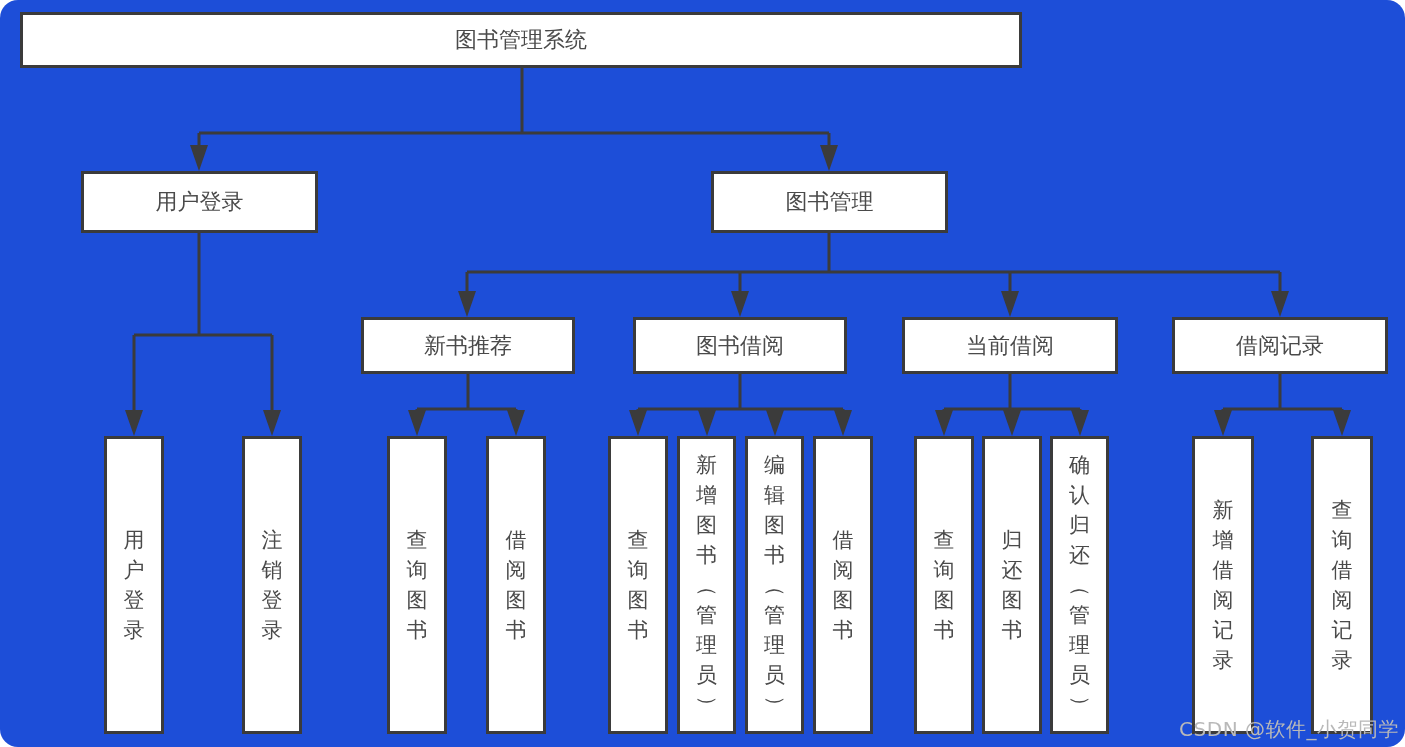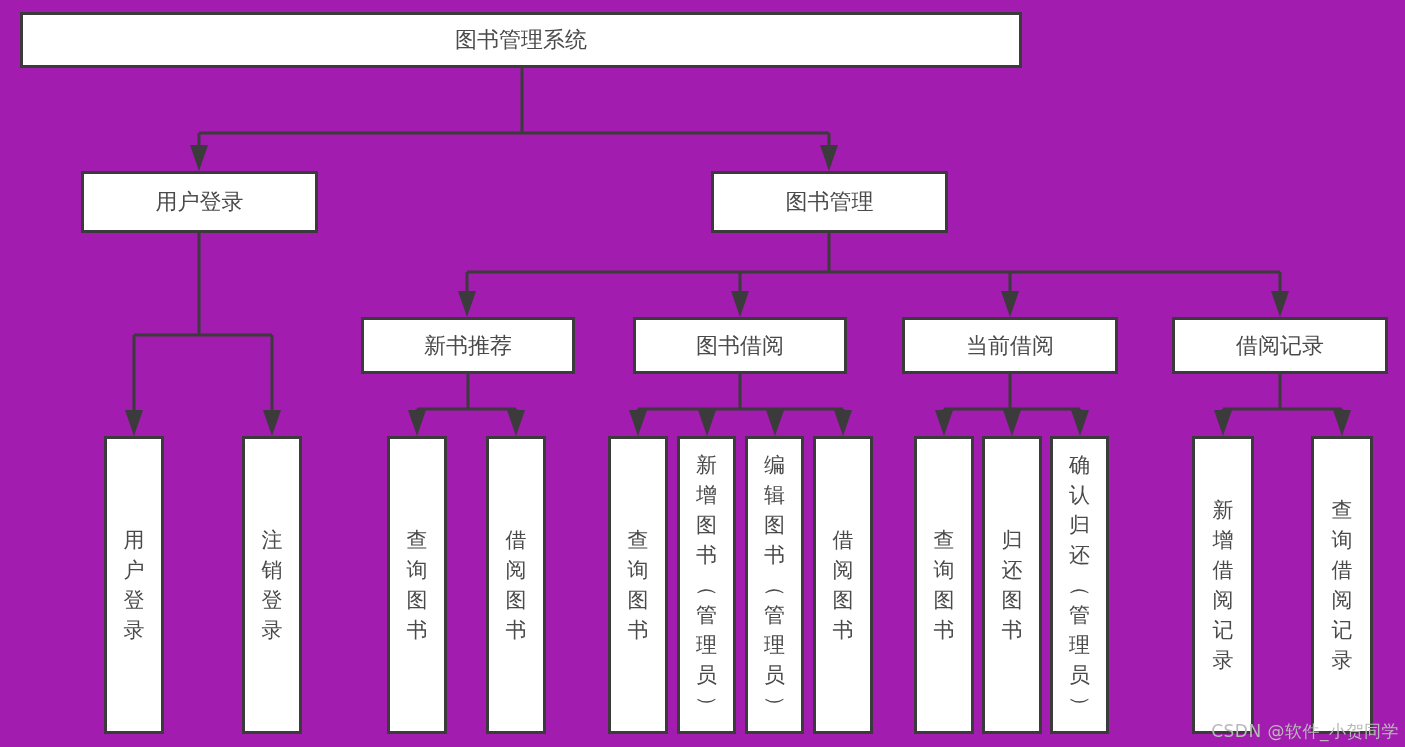--- a/index.html
+++ b/index.html
@@ -1,38 +1,38 @@
 <!DOCTYPE html>
 <html><head>
 <meta charset="utf-8">
 <title>图书管理系统 功能结构图</title>
 <style>
   html,body{margin:0;padding:0;background:#ffffff;}
   body{
     font-family:"DejaVu Sans","Liberation Sans",sans-serif;
     width:1405px;height:747px;overflow:hidden;position:relative;
   }
-  #diagram-root{position:relative;width:1405px;height:747px;background:#a21caf;}
+  #diagram-root{position:relative;width:1405px;height:747px;background:#1d4ed8;border-radius:18px;}
   svg#flowchart{position:absolute;left:0;top:0;width:1405px;height:747px;display:block;}
   .node-rect{fill:#ffffff;stroke:#3b3b3b;stroke-width:3;}
   .connector{stroke:#3b3b3b;stroke-width:3;fill:none;stroke-linecap:butt;}
   .node-label{
     font-family:"DejaVu Sans","Liberation Sans",sans-serif;
     fill:#4a4a4a;
     font-size:22px;
     dominant-baseline:middle;
     text-anchor:middle;
     white-space:pre;
   }
   .node-label.vertical{font-size:21px;}
   .watermark{
     position:absolute;
     right:6px;bottom:4px;
     font-family:"DejaVu Sans","Liberation Sans",sans-serif;
-    font-size:17px;
+    font-size:20px;
     color:#b9b9b9;
     letter-spacing:0.5px;
     user-select:none;
     pointer-events:none;
   }
 </style>
 </head>
 <body>
 
 <div id="diagram-root">

